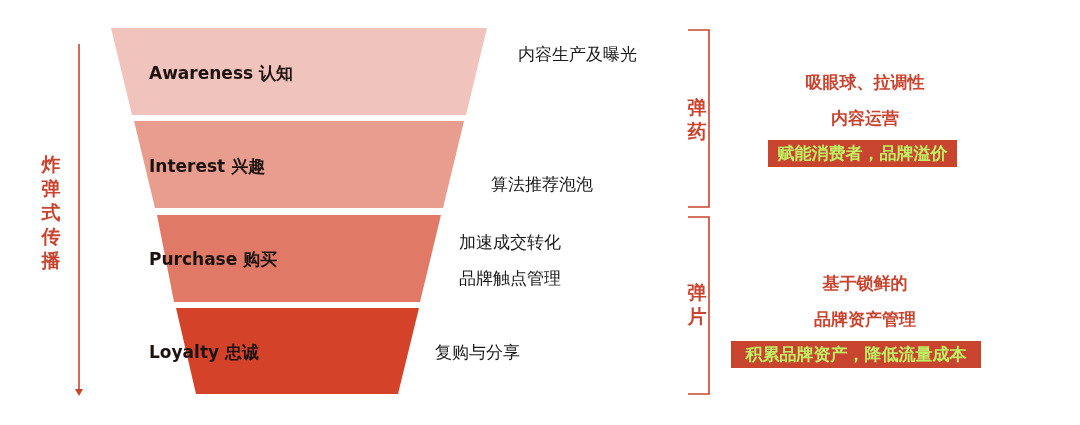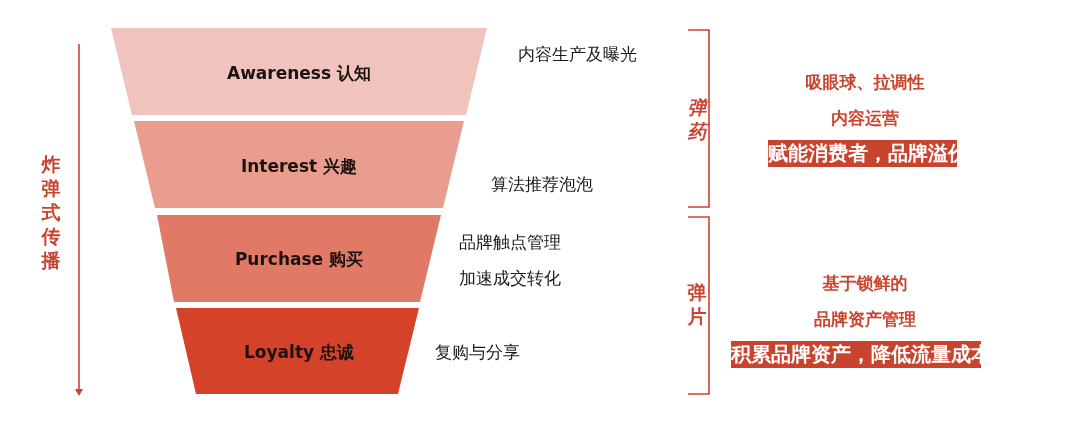--- a/index.html
+++ b/index.html
@@ -1,23 +1,23 @@
 <!DOCTYPE html>
 <html><head>
 <meta charset="utf-8">
 <style>
   html, body { margin:0; padding:0; background:#ffffff; }
   body { width:1080px; height:425px; position:relative; overflow:hidden;
          font-family:"DejaVu Sans","Liberation Sans",sans-serif; }
   svg.funnel { position:absolute; left:0; top:0; }
-  .layer-label { position:absolute; width:300px; text-align:center; font-size:17px; font-weight:bold; color:#1e1210; }
+  .layer-label { position:absolute; width:300px; text-align:left; font-size:17px; font-weight:bold; color:#1e1210; }
   .desc { position:absolute; font-size:17px; color:#1a1a1a; line-height:36px; white-space:nowrap; }
   .vlabel { position:absolute; width:22px; font-size:19px; font-weight:bold; color:#c9442f; line-height:24px; text-align:center; }
   .note { position:absolute; text-align:center; font-size:17px; font-weight:bold; color:#c9442f; white-space:nowrap; }
-  .hl { position:absolute; background:#c9442f; color:#ffffff; font-size:20px; font-weight:bold; text-align:center; line-height:27px; white-space:nowrap; }
+  .hl { position:absolute; background:#c9442f; color:#bef264; font-size:17px; font-weight:bold; text-align:center; line-height:27px; white-space:nowrap; }
 </style>
 </head>
 <body>
 
 <svg class="funnel" width="1080" height="425">
   <polygon points="111,28 487,28 466,115 132,115" fill="#f0c3bd"></polygon>
   <polygon points="134,121 464,121 443,208 155,208" fill="#e89d8f"></polygon>
   <polygon points="157,215 441,215 420,302 174,302" fill="#e07a66"></polygon>
   <polygon points="176,308 419,308 398,394 196,394" fill="#d4422a"></polygon>
 
@@ -33,30 +33,30 @@
 <div class="layer-label" style="left:149px;top:248px;">Purchase 购买</div>
 <div class="layer-label" style="left:149px;top:341px;">Loyalty 忠诚</div>
 
 <div class="desc" style="left:518px;top:36px;">
   <div>内容生产及曝光</div>
 </div>
 <div class="desc" style="left:491px;top:130px;margin-top:36px;">
   <div>算法推荐泡泡</div>
 </div>
 <div class="desc" style="left:459px;top:224px;">
+  <div>加速成交转化</div>
   <div>品牌触点管理</div>
-  <div>加速成交转化</div>
 </div>
 <div class="desc" style="left:435px;top:334px;">
   <div>复购与分享</div>
 </div>
 
 <div class="vlabel" style="left:40px;top:152px;">炸弹式传播</div>
 
-<div class="vlabel" style="left:686px;top:95px;font-style:italic;">弹药</div>
+<div class="vlabel" style="left:686px;top:95px;">弹药</div>
 <div class="vlabel" style="left:686px;top:280px;">弹片</div>
 
 <div class="note" style="left:770px;width:190px;top:71px;">吸眼球、拉调性</div>
 <div class="note" style="left:770px;width:190px;top:107px;">内容运营</div>
 <div class="hl" style="left:768px;width:189px;top:140px;">赋能消费者，品牌溢价</div>
 
 <div class="note" style="left:770px;width:190px;top:272px;">基于锁鲜的</div>
 <div class="note" style="left:770px;width:190px;top:308px;">品牌资产管理</div>
 <div class="hl" style="left:731px;width:250px;top:341px;">积累品牌资产，降低流量成本</div>
 

